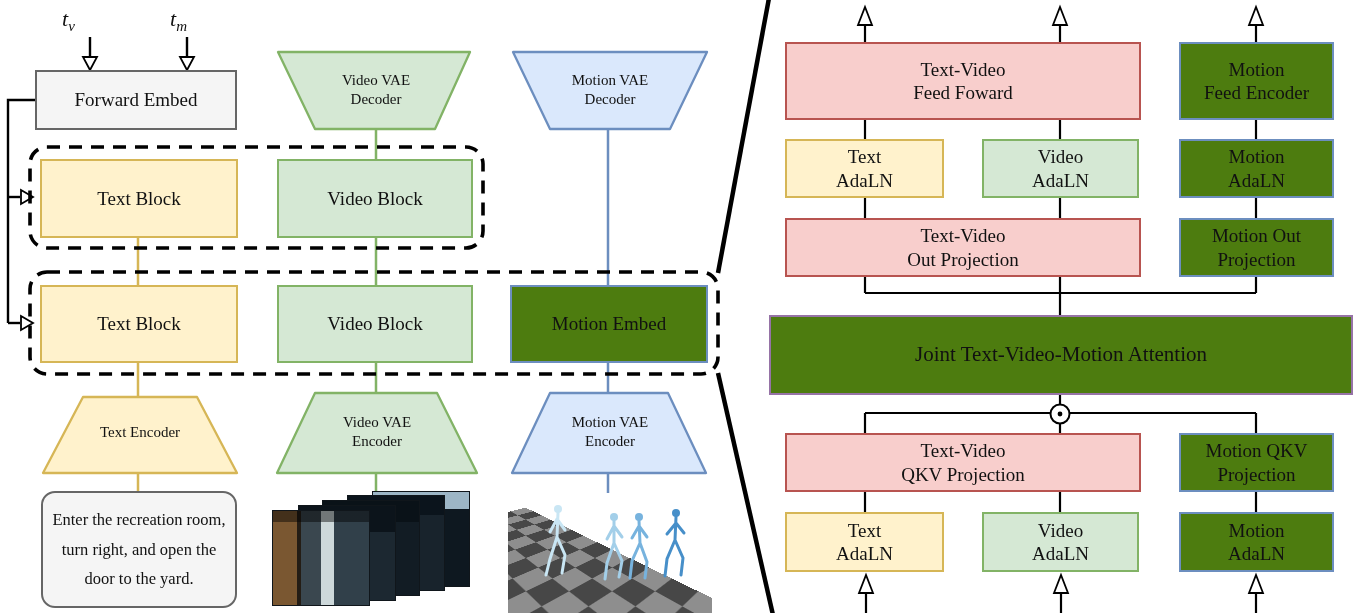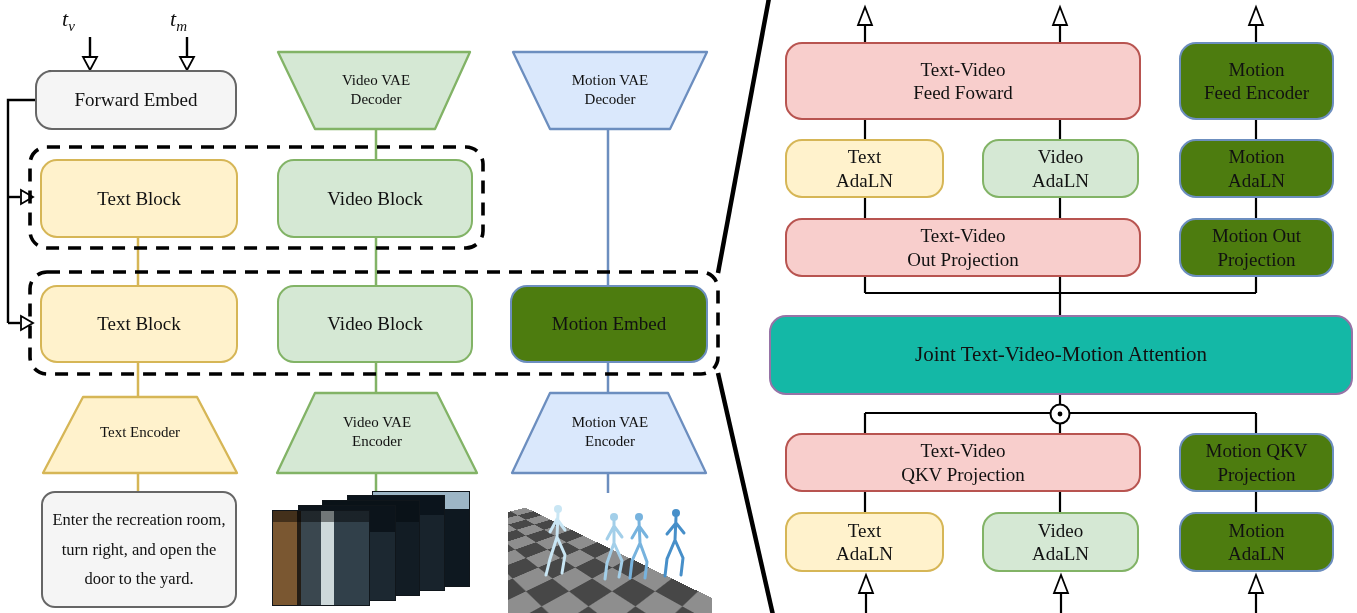--- a/index.html
+++ b/index.html
@@ -1,29 +1,29 @@
 <!DOCTYPE html>
 <html><head>
 <meta charset="utf-8">
 <style>
   html,body{margin:0;padding:0;background:#fff;}
   .canvas{position:relative;width:1357px;height:613px;background:#fff;overflow:hidden;
           font-family:"Liberation Serif",serif;color:#111;}
   svg.layer{position:absolute;left:0;top:0;z-index:1;}
-  .box{position:absolute;box-sizing:border-box;border:2px solid;border-radius:17px;
+  .box{position:absolute;box-sizing:border-box;border:2px solid;border-radius:0;
        display:flex;align-items:center;justify-content:center;text-align:center;
        font-size:19px;line-height:1.22;z-index:2;}
   .lbl{position:absolute;display:flex;align-items:center;justify-content:center;
        text-align:center;font-size:15px;line-height:1.28;z-index:2;}
   .two-line span{display:block;}
   .yellow{background:#FFF2CC;border-color:#D6B656;}
   .green{background:#D5E8D4;border-color:#82B366;}
   .blue{background:#4d7c0f;border-color:#6C8EBF;}
   .red{background:#F8CECC;border-color:#B85450;}
-  .purple{background:#14b8a6;border-color:#9673A6;}
+  .purple{background:#4d7c0f;border-color:#9673A6;}
   .gray{background:#F5F5F5;border-color:#666666;}
   .math{position:absolute;font-style:italic;font-size:22px;z-index:2;}
   .math sub{font-size:15px;}
   .prompt{font-size:16.5px;line-height:1.8;padding:7px 8px;}
   .attn-text{font-size:21px;}
   
   .frames{position:absolute;left:268px;top:487px;width:214px;height:123px;z-index:2;}
   .frame{position:absolute;width:96px;height:94px;outline:1px solid #10161b;}
   .f1{left:5px;top:24px;background:
       linear-gradient(180deg,rgba(0,0,0,.45) 0 12%,transparent 12%),

